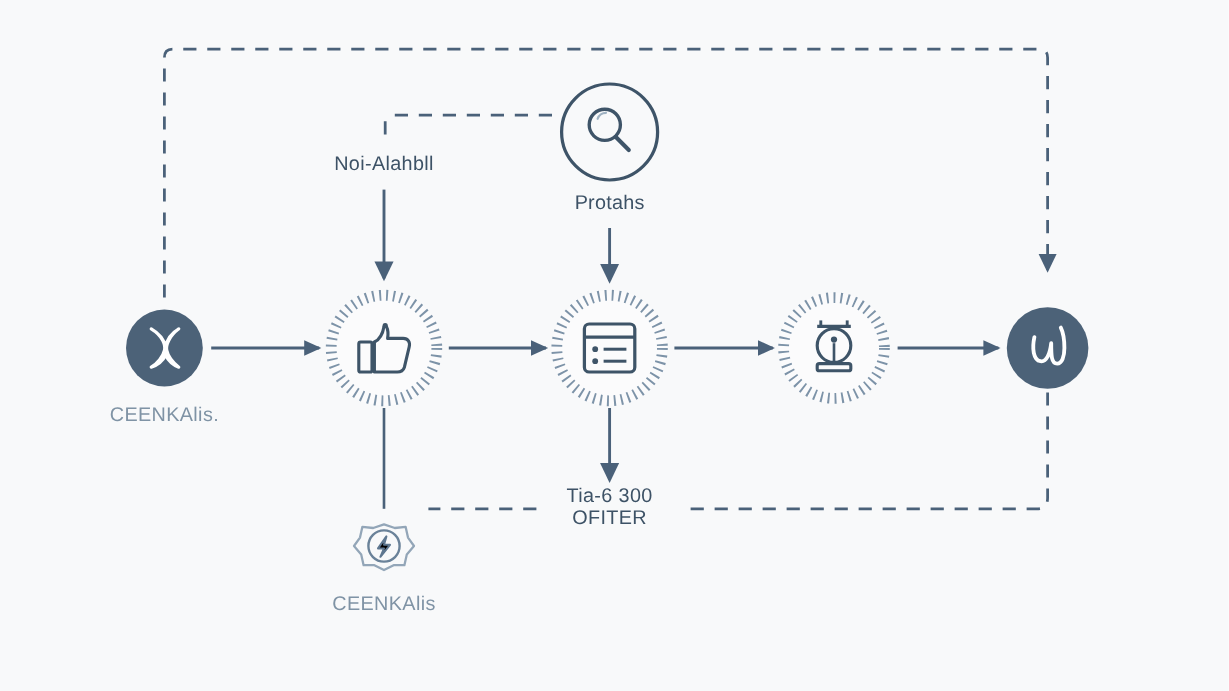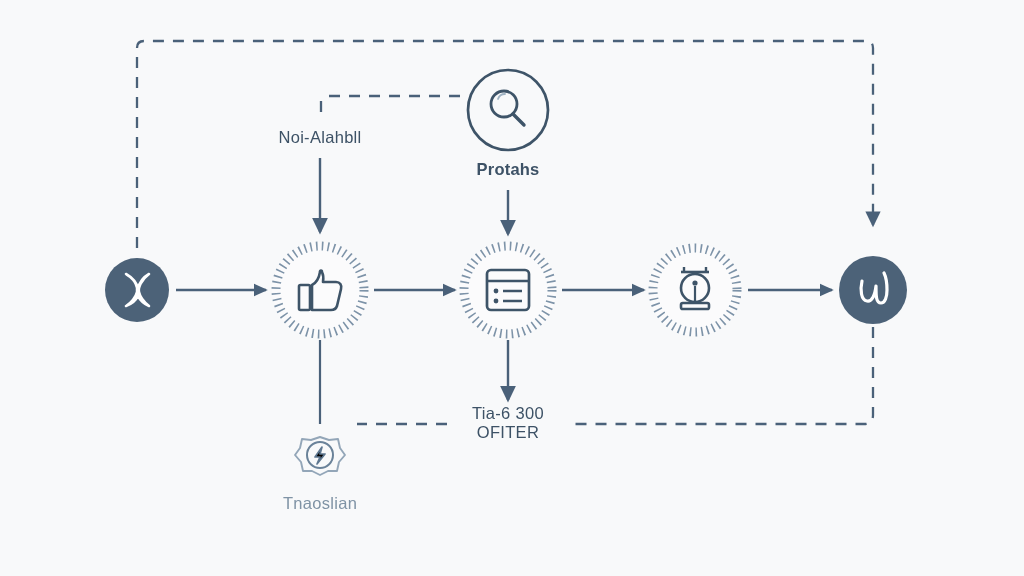--- a/index.html
+++ b/index.html
@@ -24,21 +24,21 @@
   }
   .node-label,
   .edge-label {
     position: absolute;
     text-align: center;
     white-space: pre-line;
     line-height: 1.18;
     pointer-events: none;
   }
   .label-strong {
-    font-weight: bold;
+    font-weight: normal;
     color: #3d5266;
     font-size: 16.5px;
     letter-spacing: 0.2px;
   }
   .label-muted {
     font-weight: normal;
     color: #7f93a5;
     font-size: 16.5px;
     letter-spacing: 0.3px;
   }
@@ -173,23 +173,24 @@
       <g>
         <path d="M 320 437 L 329 440 L 338 439 L 340 448 L 345 455 L 339 462
                  L 337 471 L 328 471 L 320 475 L 312 471 L 303 471 L 301 462
                  L 295 455 L 300 448 L 302 439 L 311 440 Z" fill="none" stroke="#93a6b8" stroke-width="1.9" stroke-linejoin="round"></path>
         <circle cx="320" cy="455" r="13" fill="none" stroke="#6a8299" stroke-width="2"></circle>
         <path d="M 322 447 L 315 457 L 320 457 L 317 464 L 325 454 L 320 454 Z" fill="#5e7governance" stroke="#5e7790" stroke-width="1.7" stroke-linejoin="round"></path>
       </g>
     </g>
   </svg>
 
+  <div class="node-label label-muted" style="left:37px; top:337px; width:200px;">CEENKAlis.</div>
 
   <div class="node-label label-strong" style="left:408px; top:160px; width:200px;">Protahs</div>
 
-  <div class="node-label label-muted" style="left:220px; top:494px; width:200px;">Tnaoslian</div>
+  <div class="node-label label-muted" style="left:220px; top:494px; width:200px;">CEENKAlis</div>
 
   <div class="edge-label label-edge" style="left:220px; top:128px; width:200px;">Noi-Alahbll</div>
 
   <div class="edge-label label-edge" style="left:408px; top:404px; width:200px;">Tia-6 300
 OFITER</div>
 
 </div>
 
 </body></html>

